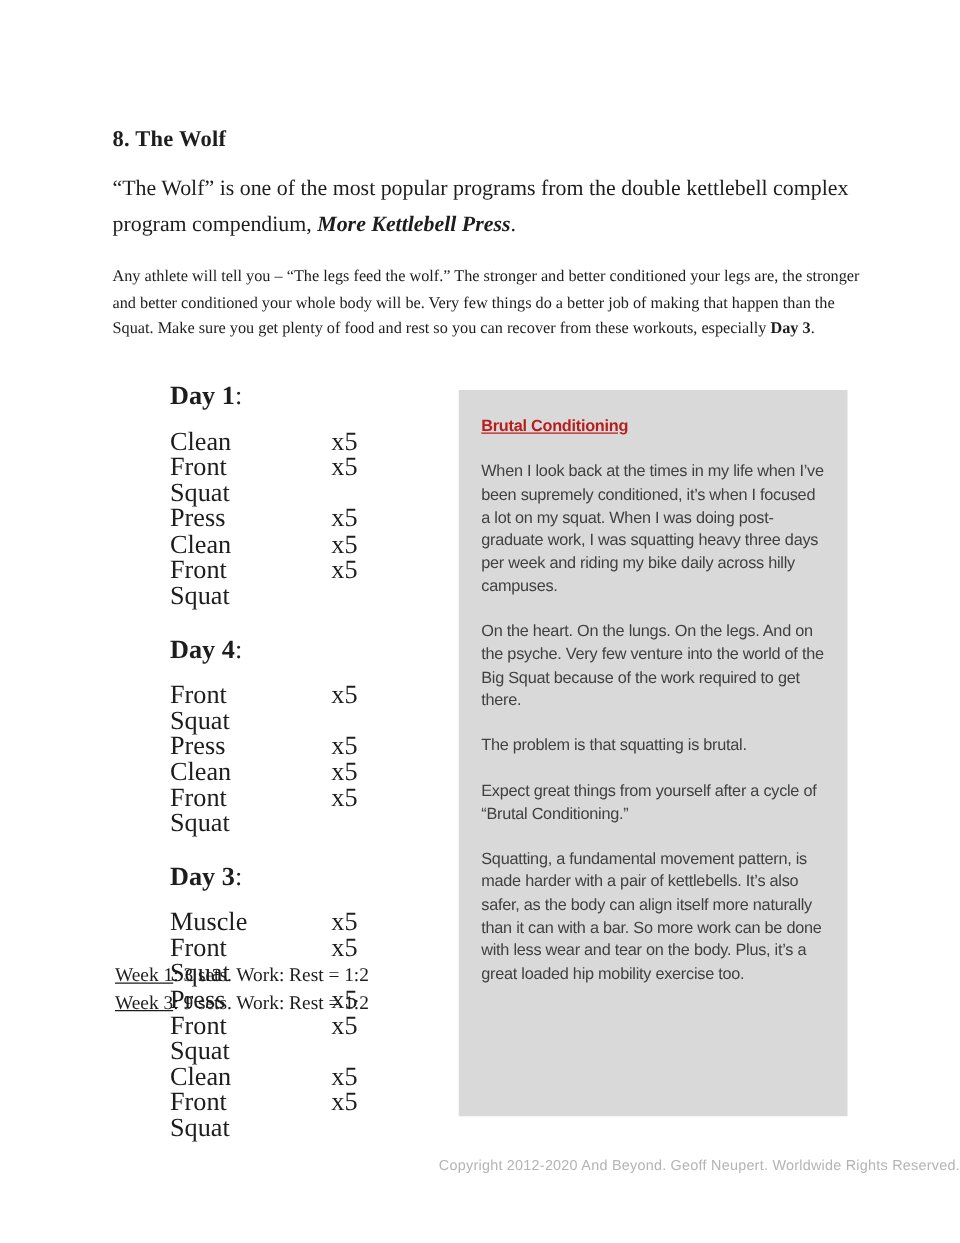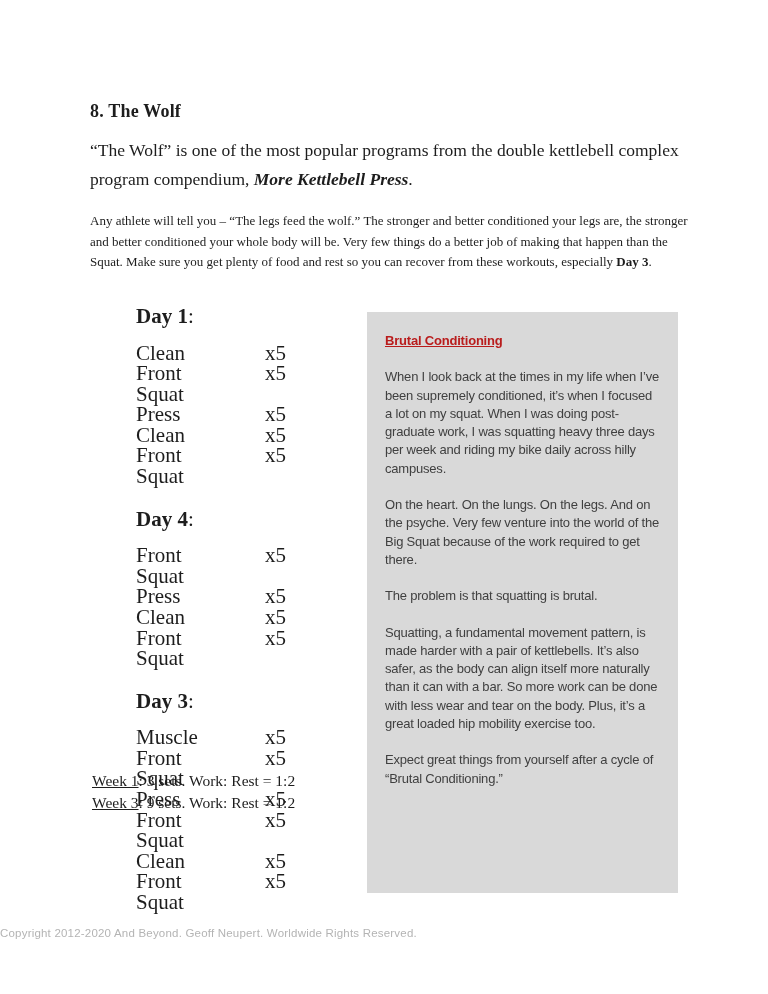--- a/index.html
+++ b/index.html
@@ -84,21 +84,21 @@
   .sidebar p {
     margin: 0 0 18px 0;
     font-size: 13px;
     line-height: 18.3px;
   }
 
   .page-footer {
     position: absolute;
     left: 0; top: 927px;
     width: 768px;
-    text-align: left;
+    text-align: right;
     font-family: "Liberation Sans", sans-serif;
     font-size: 11.5px;
     color: #b4b4b4;
     letter-spacing: 0.2px;
   }
 </style>
 </head>
 <body>
 
 <div class="page">
@@ -188,19 +188,19 @@
   <div class="weeks">
     <div class="week-row"><span class="week-label">Week 1</span><span>: 3 sets. Work: Rest = 1:2</span></div>
     <div class="week-row"><span class="week-label">Week 3</span><span>: 9 sets. Work: Rest = 1:2</span></div>
   </div>
 
   <aside class="sidebar">
     <p class="sidebar-title">Brutal Conditioning</p>
     <p>When I look back at the times in my life when I’ve been supremely conditioned, it’s when I focused a lot on my squat. When I was doing post-graduate work, I was squatting heavy three days per week and riding my bike daily across hilly campuses.</p>
     <p>On the heart. On the lungs. On the legs. And on the psyche. Very few venture into the world of the Big Squat because of the work required to get there.</p>
     <p>The problem is that squatting is brutal.</p>
+    <p>Expect great things from yourself after a cycle of “Brutal Conditioning.”</p>
     <p>Squatting, a fundamental movement pattern, is made harder with a pair of kettlebells. It’s also safer, as the body can align itself more naturally than it can with a bar. So more work can be done with less wear and tear on the body. Plus, it’s a great loaded hip mobility exercise too.</p>
-    <p>Expect great things from yourself after a cycle of “Brutal Conditioning.”</p>
   </aside>
 
   <div class="page-footer">Copyright 2012-2020 And Beyond. Geoff Neupert. Worldwide Rights Reserved.</div>
 
 </div>
 
 </body></html>

